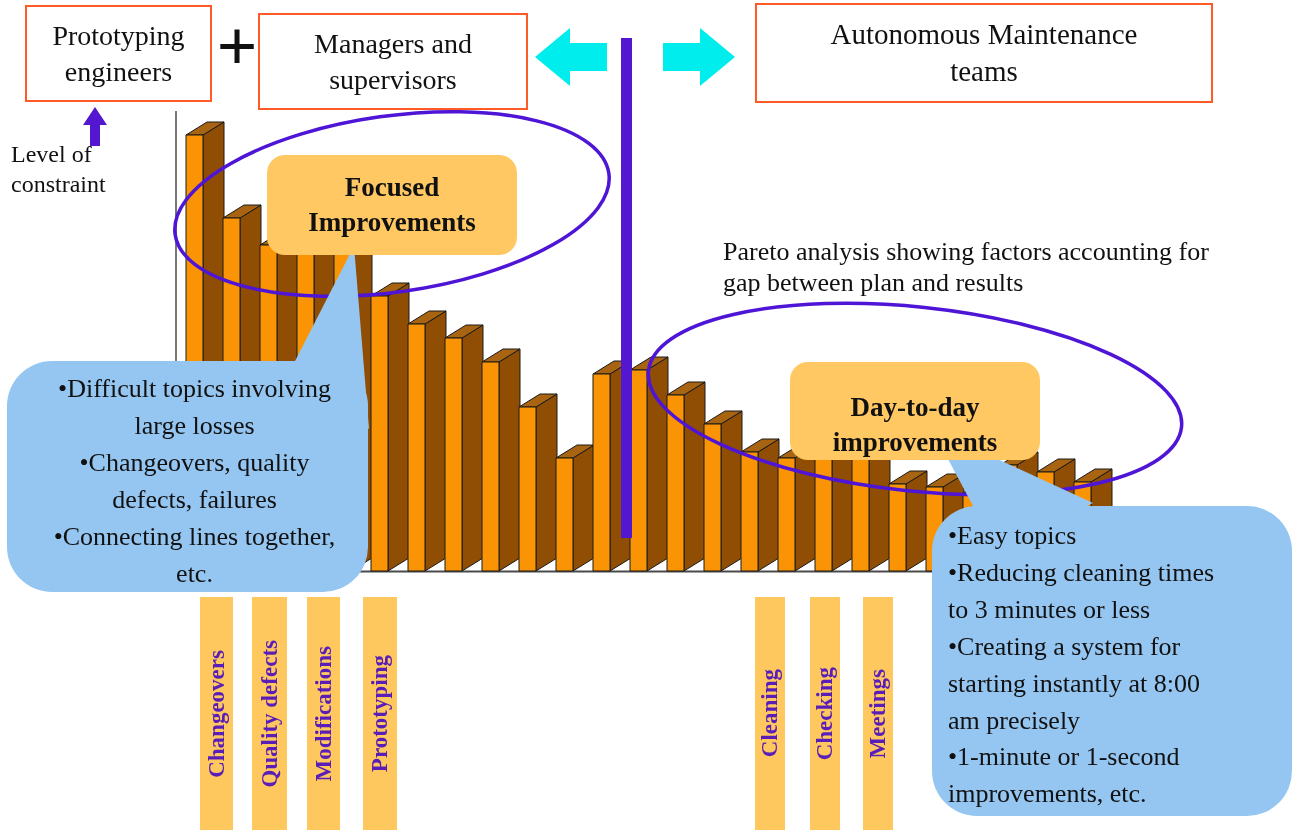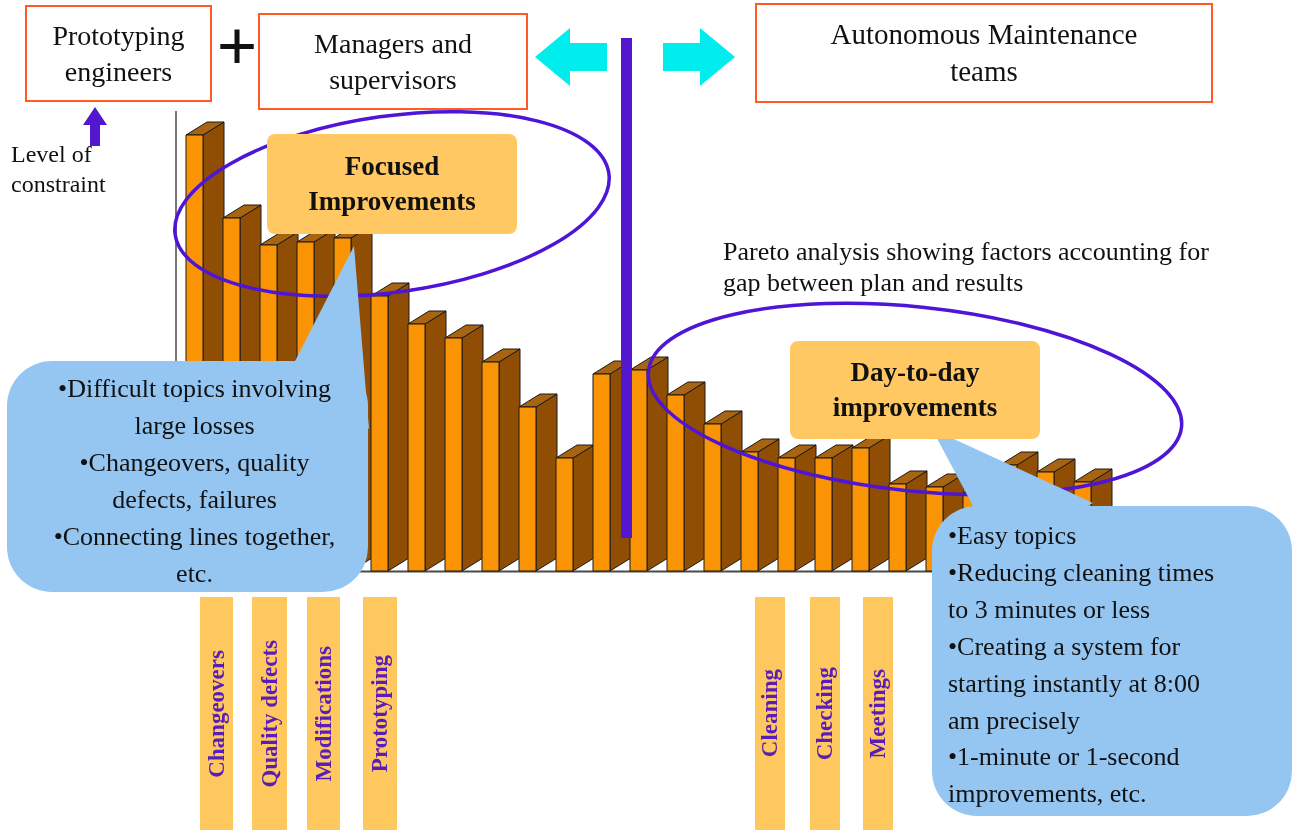--- a/index.html
+++ b/index.html
@@ -5,21 +5,21 @@
   html,body{margin:0;padding:0;background:#ffffff;}
   body{font-family:"Liberation Serif", serif; color:#111;}
   .stage{position:relative;width:1298px;height:836px;background:#fff;overflow:hidden;}
   .stage svg{position:absolute;left:0;top:0;}
   .abs{position:absolute;box-sizing:border-box;}
   .preline{white-space:pre-line;}
   .topbox{border:2.5px solid var(--box_border);background:#fff;display:flex;align-items:center;justify-content:center;text-align:center;font-size:28px;line-height:1.28;}
   .plus{display:flex;align-items:center;justify-content:center;font-size:72px;font-weight:bold;}
   .sidenote{font-size:24px;line-height:1.25;text-align:left;}
   .pareto-caption{font-size:26px;line-height:1.2;text-align:left;}
-  .olabel{background:var(--label_bg);border-radius:8px;display:flex;align-items:center;justify-content:center;text-align:center;font-weight:bold;font-size:27px;line-height:1.3;}
+  .olabel{background:var(--label_bg);border-radius:18px;display:flex;align-items:center;justify-content:center;text-align:center;font-weight:bold;font-size:27px;line-height:1.3;margin-top:21px;}
   .bubble{background:var(--bubble_bg);border-radius:45px;font-size:26px;line-height:1.42;}
   .bubble-left{padding:10px 0 8px 14px;text-align:center;}
   .bubble-right{padding:12px 6px 8px 16px;}
   .strip{position:absolute;background:var(--strip_bg);display:flex;align-items:center;justify-content:center;}
   .striplabel{writing-mode:vertical-rl;transform:rotate(180deg);font-weight:bold;font-size:23px;color:var(--strip_text);white-space:nowrap;}
   
   .c-axis{stroke:#4a4a4a;stroke-width:2;}
   .c-axis-thin{stroke:#4a4a4a;stroke-width:1.5;}
   .c-divider{fill:var(--purple);}
   .c-ellipse{fill:none;stroke:var(--ellipse);stroke-width:3.5;}
@@ -203,21 +203,21 @@
 constraint</div>
 
   <div class="abs pareto-caption preline" style="left:723px;top:236px;width:580px;">Pareto analysis showing factors accounting for
 gap between plan and results</div>
 
   <div class="abs olabel" style="left:267px;top:134px;width:250px;height:100px;">
     <span class="preline">Focused
 Improvements</span>
   </div>
 
-  <div class="abs olabel" style="left:790px;top:341px;width:250px;height:98px;">
+  <div class="abs olabel" style="left:790px;top:341px;width:250px;height:98px;align-items:flex-end;">
     <span class="preline">Day-to-day
 improvements</span>
   </div>
 
   <div class="abs bubble bubble-left preline" style="left:7px;top:361px;width:361px;height:231px;">•Difficult topics involving
 large losses
 •Changeovers, quality
 defects, failures
 •Connecting lines together,
 etc.</div>

